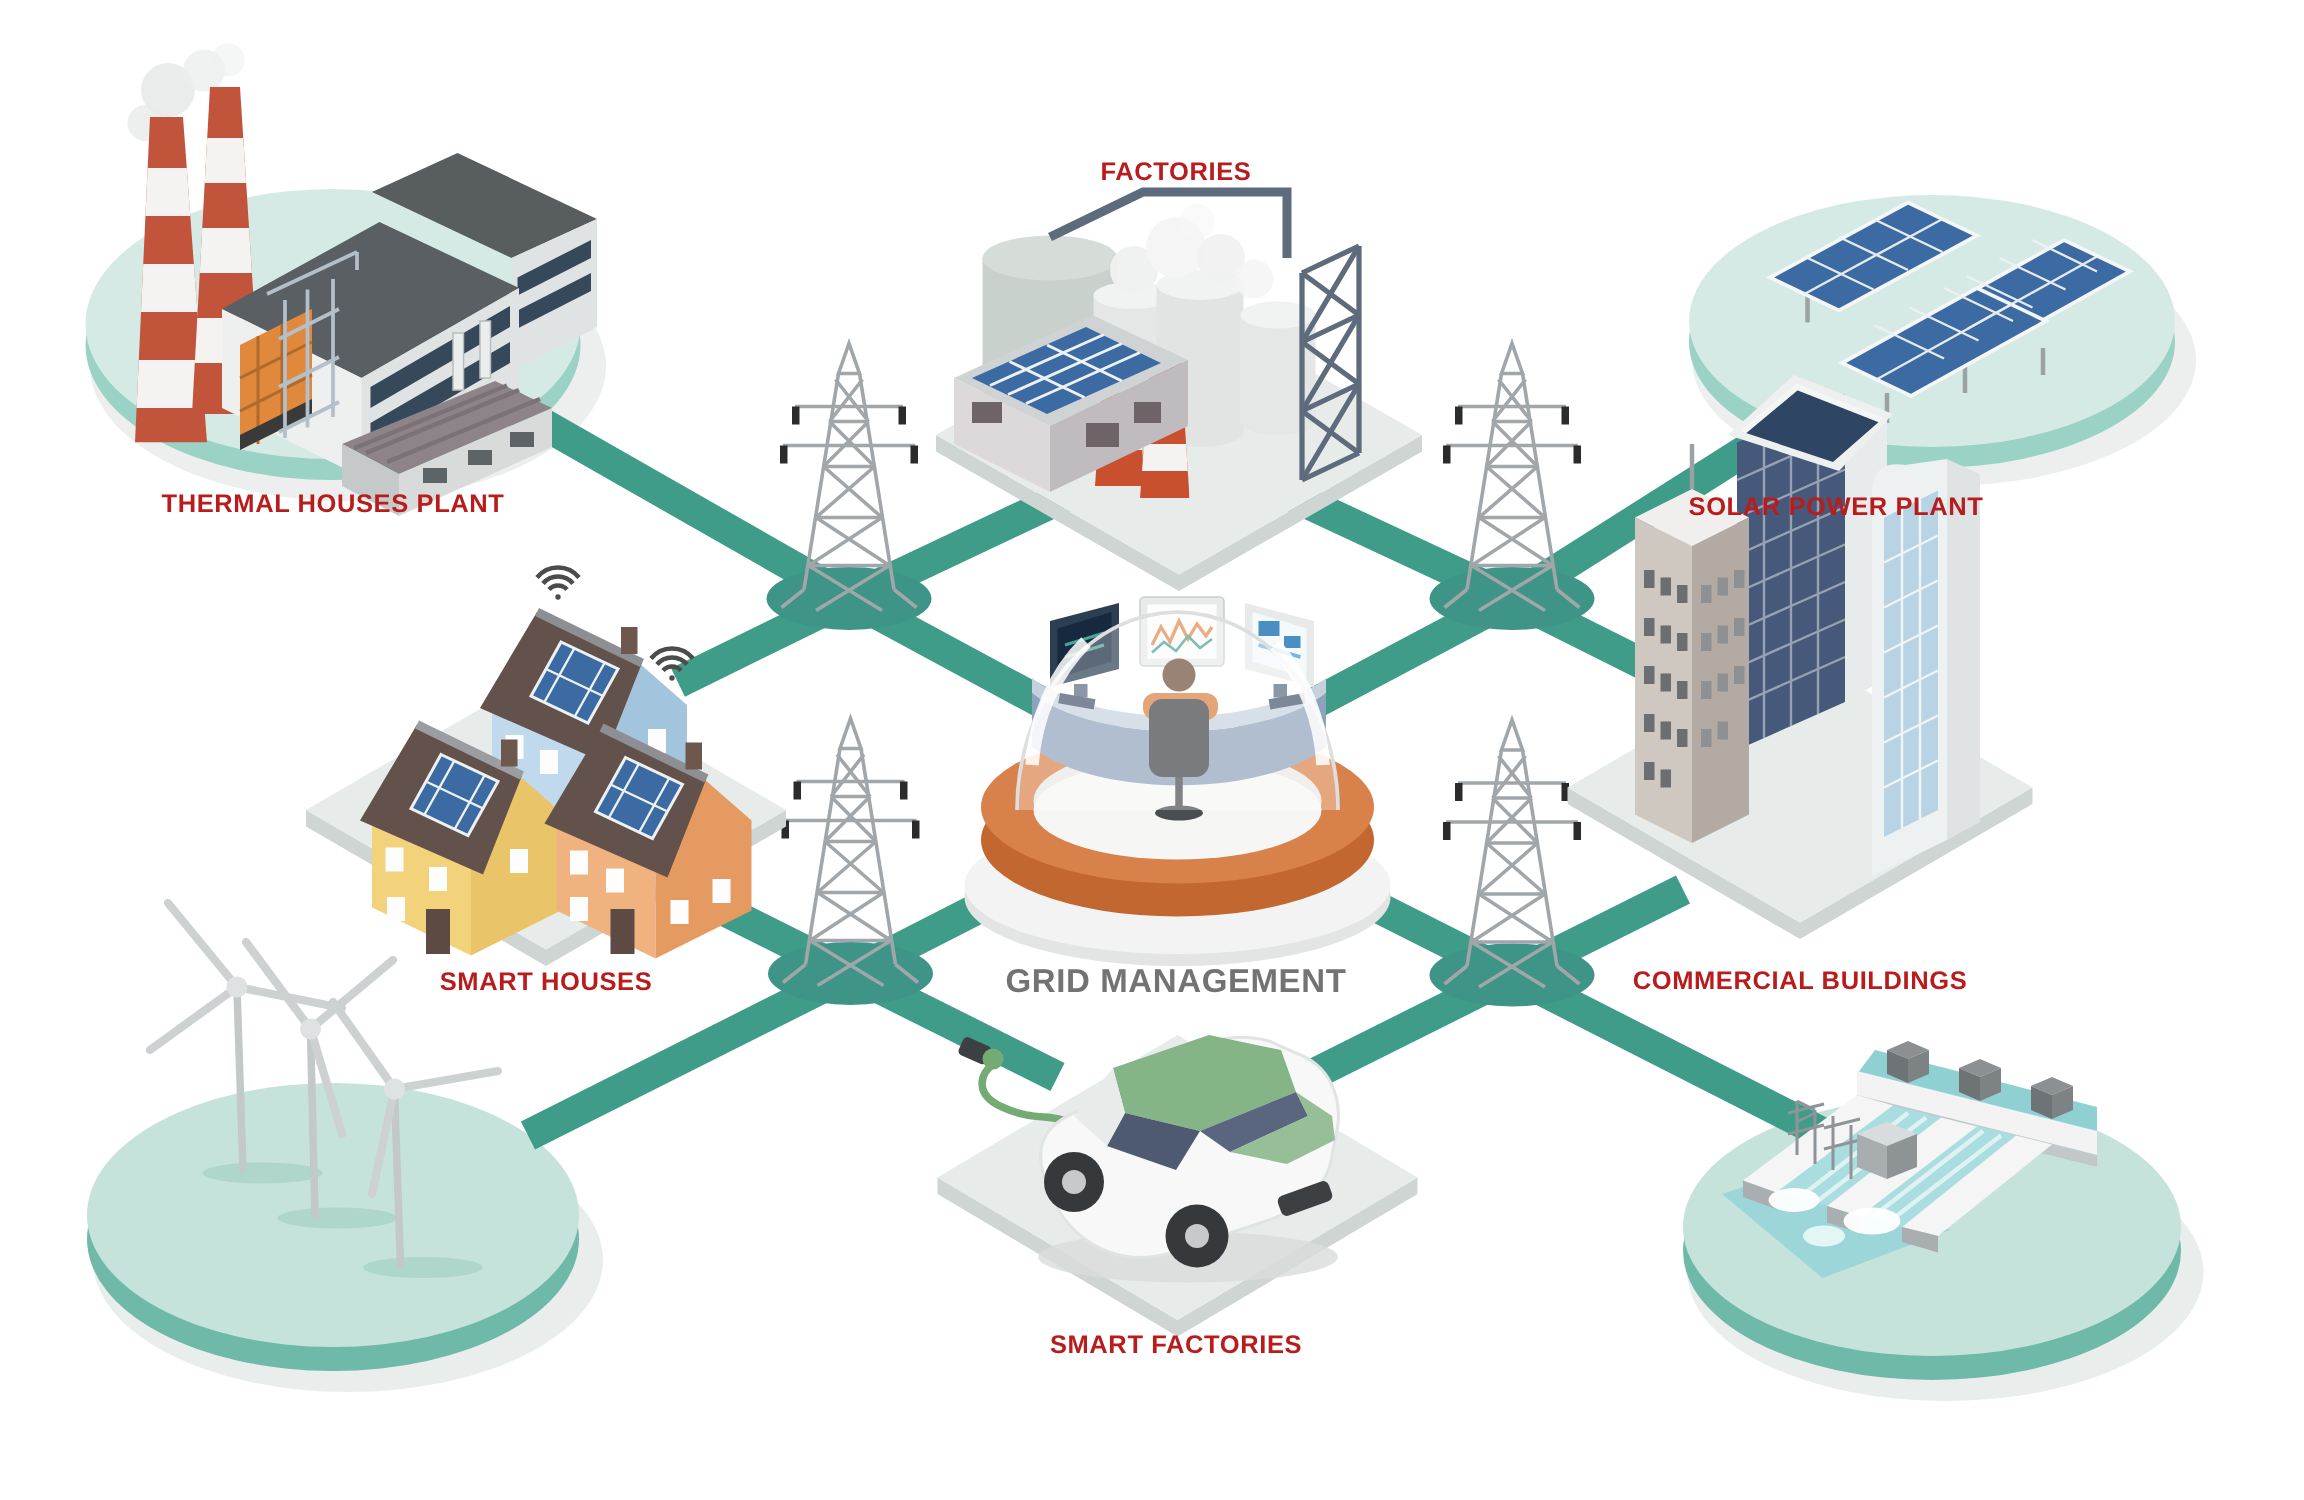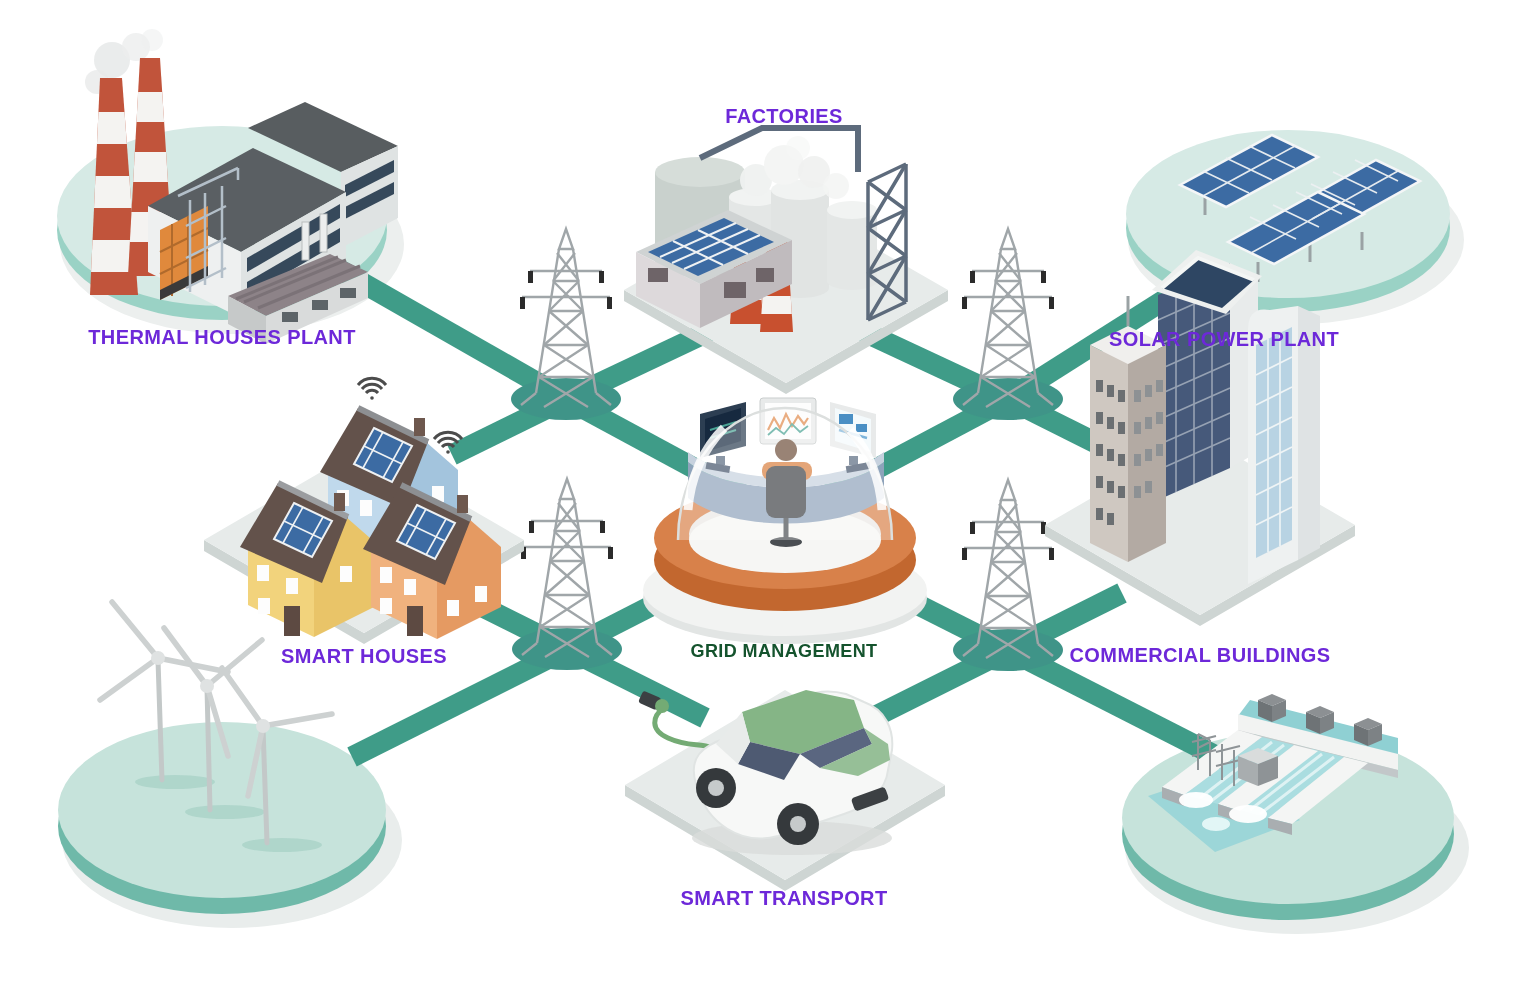--- a/index.html
+++ b/index.html
@@ -1,21 +1,21 @@
 <!DOCTYPE html>
 <html><head>
 <meta charset="utf-8">
 <style>
   html,body{margin:0;padding:0;background:#ffffff;}
   #canvas{position:relative;width:1536px;height:1000px;background:#ffffff;overflow:hidden;
           font-family:"Liberation Sans","DejaVu Sans",sans-serif;}
   #scene-svg{position:absolute;left:0;top:0;}
   .lbl{position:absolute;transform:translateX(-50%);white-space:nowrap;
-       font-weight:bold;font-size:20px;letter-spacing:.4px;color:#6d28d9;}
-  .lbl-center{font-size:18px;color:#14532d;}
+       font-weight:bold;font-size:17px;letter-spacing:.4px;color:#b91c1c;}
+  .lbl-center{font-size:22px;color:#737373;}
 </style>
 </head>
 <body>
 
 <div id="canvas">
 <svg id="scene-svg" width="1536" height="1000" viewBox="0 0 1536 1000">
 
   <defs>
     <clipPath id="chimA">
           <polygon points="100,78 122,78 138,295 90,295"></polygon>
@@ -462,14 +462,14 @@
     <path d="M882,510 A102,120 0 0 0 850,430" stroke="#ffffff" stroke-width="9" fill="none" opacity=".85"></path>
   </g>
 </svg>
 
 <div class="lbl" style="left:222px;top:326px">THERMAL HOUSES PLANT</div>
 <div class="lbl" style="left:784px;top:105px">FACTORIES</div>
 <div class="lbl" style="left:1224px;top:328px">SOLAR POWER PLANT</div>
 <div class="lbl" style="left:364px;top:645px">SMART HOUSES</div>
 <div class="lbl lbl-center" style="left:784px;top:641px">GRID MANAGEMENT</div>
 <div class="lbl" style="left:1200px;top:644px">COMMERCIAL BUILDINGS</div>
-<div class="lbl" style="left:784px;top:887px">SMART TRANSPORT</div>
+<div class="lbl" style="left:784px;top:887px">SMART FACTORIES</div>
 </div>
 
 </body></html>

